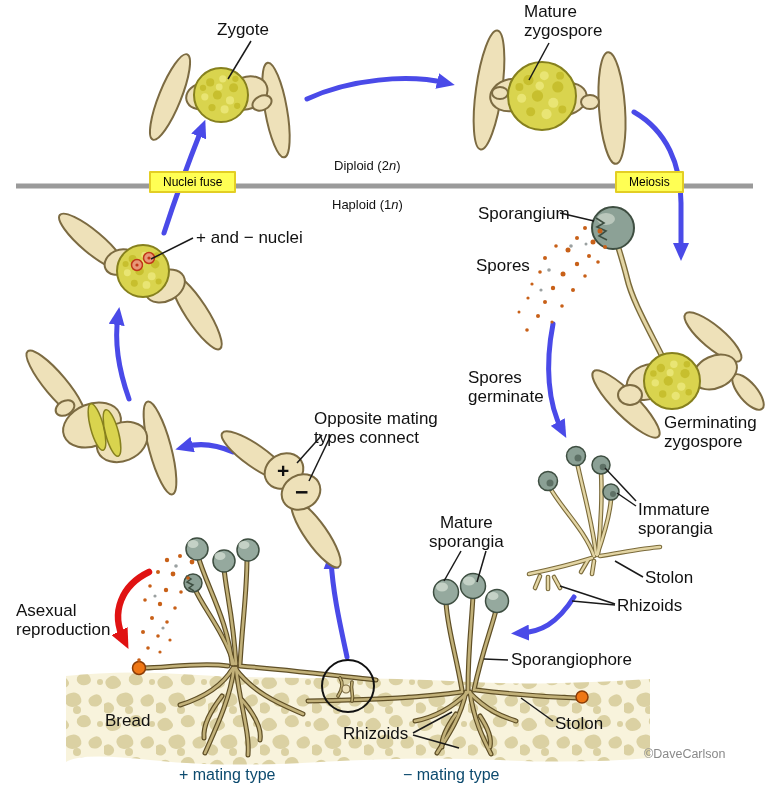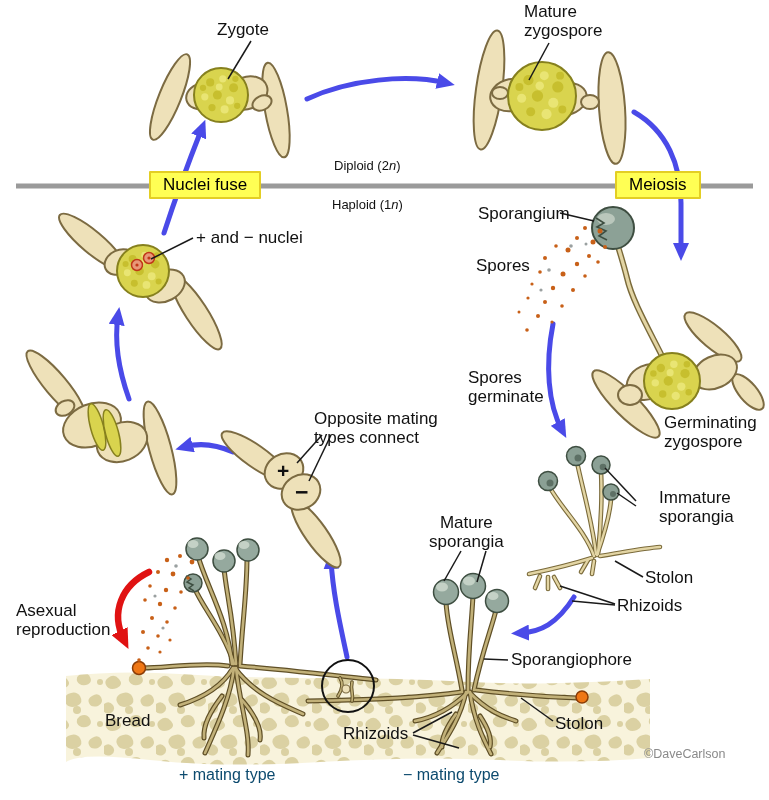--- a/index.html
+++ b/index.html
@@ -2,21 +2,21 @@
 <html><head>
 <meta charset="utf-8">
 <style>
   html,body{margin:0;padding:0;background:#fff;}
   #stage{position:relative;width:769px;height:800px;background:#fff;overflow:hidden;
          font-family:"Liberation Sans",sans-serif;color:#111;}
   #art{position:absolute;left:0;top:0;}
   .lbl{position:absolute;font-size:17px;line-height:1.13;white-space:pre-line;color:#111;}
   .lbl.center{text-align:center;}
   .ybox{position:absolute;background:#ffff54;border:2px solid #e3ce24;border-radius:1px;
-        font-size:17px;padding:2px 12px;color:#000;}
+        font-size:12px;padding:2px 12px;color:#000;}
   .ploidy{position:absolute;font-size:13px;color:#111;}
   .ploidy i{font-style:italic;}
   .copyright{position:absolute;font-size:12.5px;color:#8a8a8a;text-align:center;}
   .matingtype{position:absolute;font-size:16px;color:#0c4a6e;}
 </style>
 </head>
 <body>
 
 <div id="stage">
 
@@ -341,21 +341,21 @@
 
 <div class="lbl" style="left:466px;top:204px;margin-left:12px;">Sporangium</div>
 <div class="lbl" style="left:476px;top:256px;">Spores</div>
 <div class="lbl" style="left:468px;top:368px;">Spores
 germinate</div>
 <div class="lbl" style="left:664px;top:413px;">Germinating
 zygospore</div>
 <div class="lbl" style="left:196px;top:228px;">+ and − nuclei</div>
 <div class="lbl" style="left:314px;top:400px;margin-top:9px;">Opposite mating
 types connect</div>
-<div class="lbl" style="left:638px;top:488px;margin-left:21px;">Immature
+<div class="lbl" style="left:638px;top:500px;">Immature
 sporangia</div>
 <div class="lbl" style="left:645px;top:568px;">Stolon</div>
 <div class="lbl" style="left:617px;top:596px;">Rhizoids</div>
 <div class="lbl center" style="left:429px;top:513px;">Mature
 sporangia</div>
 <div class="lbl" style="left:511px;top:650px;">Sporangiophore</div>
 <div class="lbl" style="left:16px;top:601px;">Asexual
 reproduction</div>
 <div class="lbl" style="left:105px;top:711px;">Bread</div>
 <div class="lbl" style="left:343px;top:724px;">Rhizoids</div>

